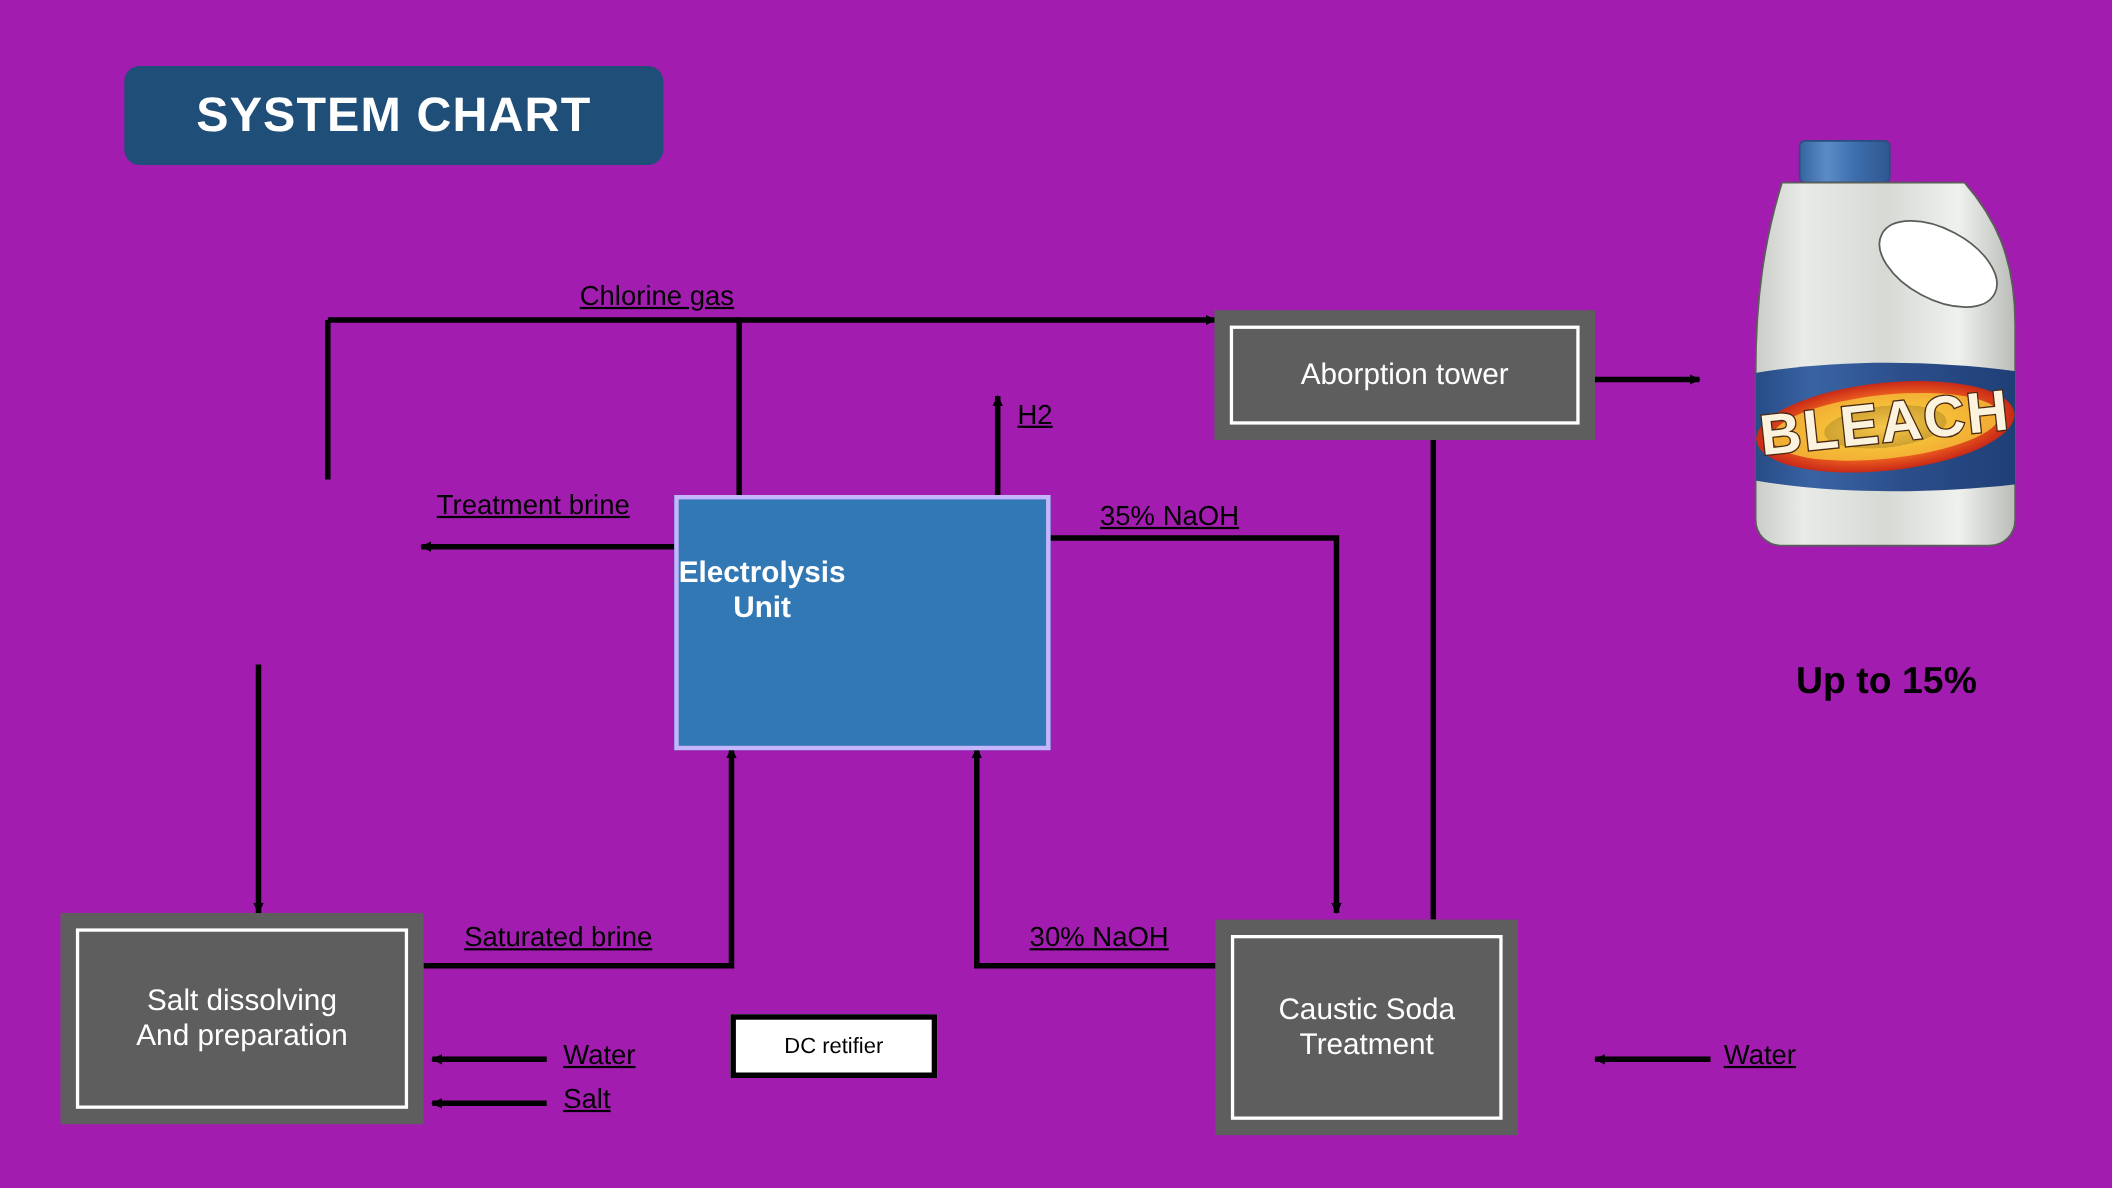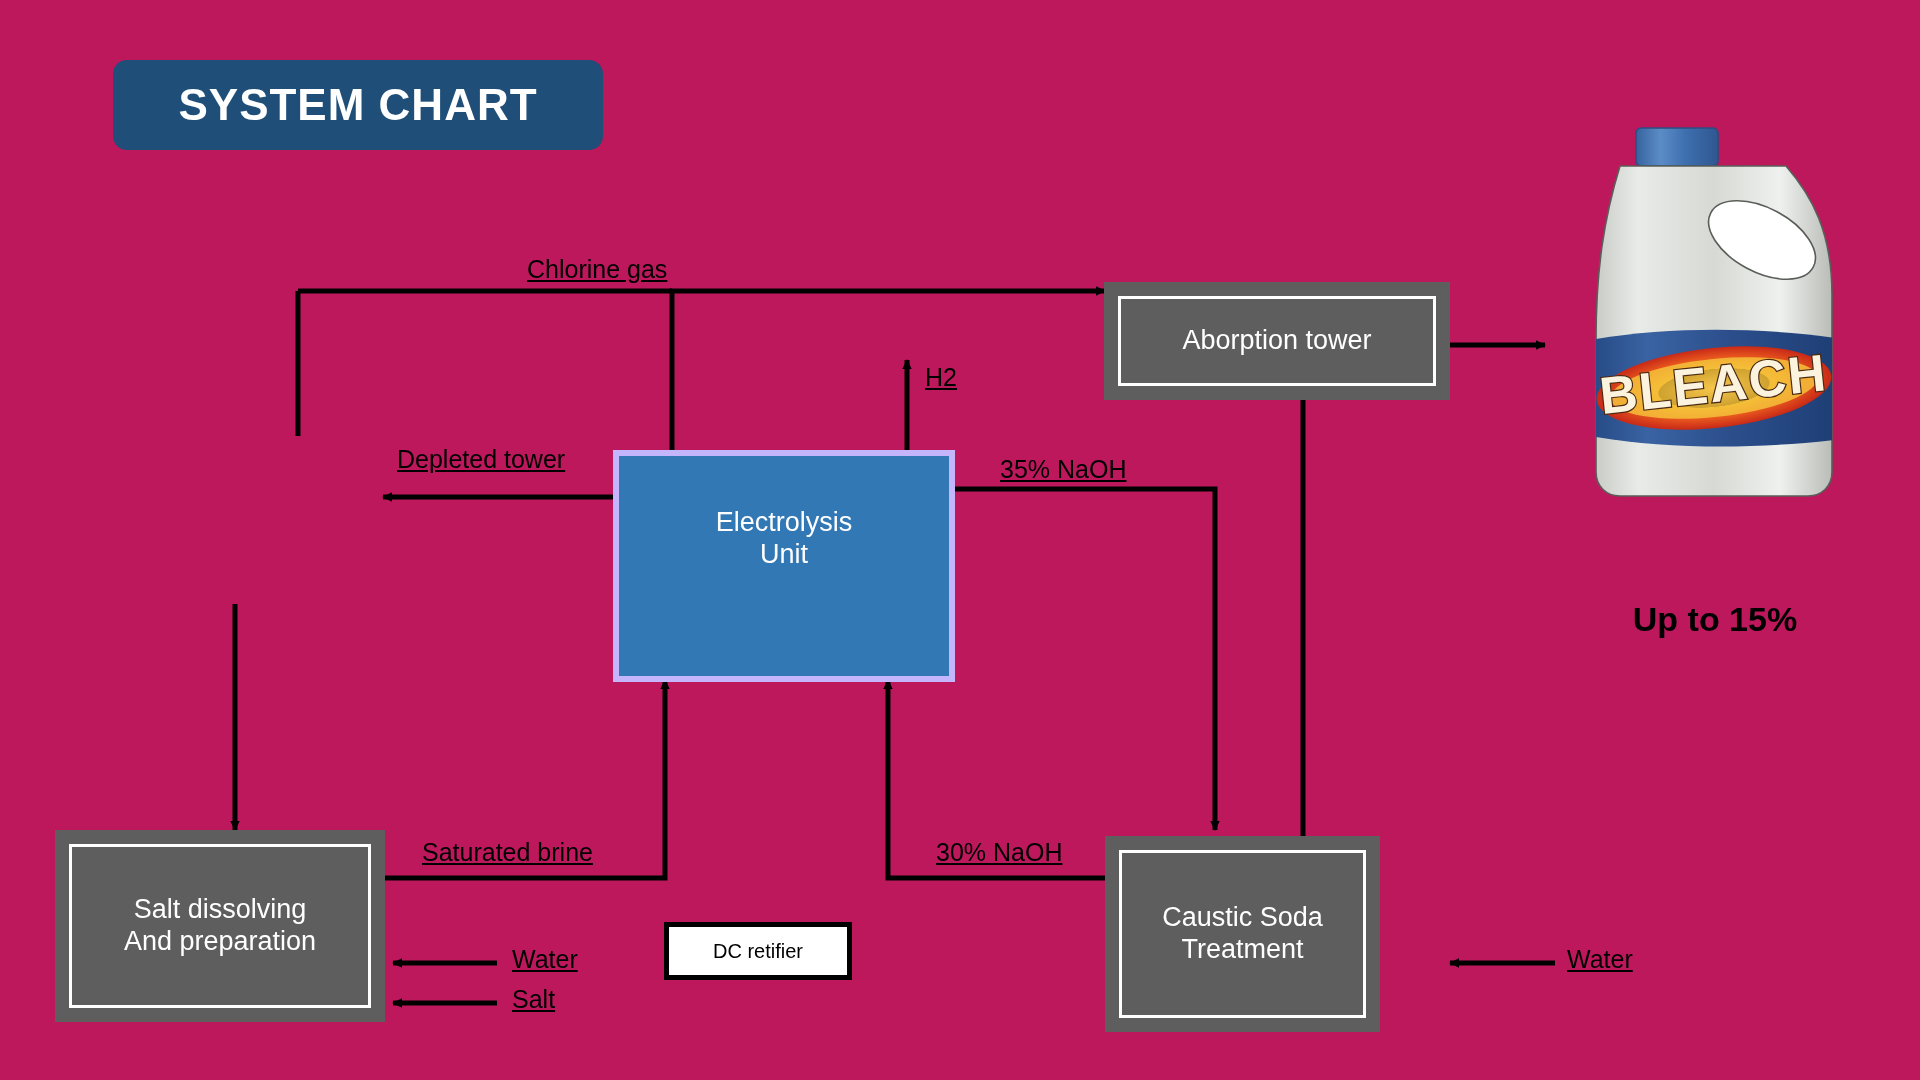--- a/index.html
+++ b/index.html
@@ -10,21 +10,21 @@
   body {
     width: 1920px;
     height: 1080px;
     overflow: hidden;
     font-family: "Liberation Sans", sans-serif;
   }
   #stage {
     position: relative;
     width: 1920px;
     height: 1080px;
-    background: #be185d;
+    background: #a21caf;
   }
 
   
   #title-banner {
     position: absolute;
     left: 113px;
     top: 60px;
     width: 490px;
     height: 90px;
     background: #1F4E79;
@@ -68,25 +68,25 @@
     line-height: 1.18;
     text-align: center;
     font-family: "Liberation Sans", sans-serif;
     white-space: pre-line;
   }
 
   
   #box-electrolysis {
     position: absolute;
     background: #3278B4;
-    border: 6px solid #c4b5fd;
+    border: 4px solid #c4b5fd;
     box-sizing: border-box;
     display: flex;
     align-items: flex-start;
-    justify-content: center;
+    font-weight: bold;
   }
   #box-electrolysis .lbl {
     color: #ffffff;
     font-size: 27px;
     line-height: 1.2;
     text-align: center;
     margin-top: 50px;
     font-family: "Liberation Sans", sans-serif;
     white-space: pre-line;
   }
@@ -220,21 +220,21 @@
 Treatment</span>
     </div>
   </div>
 
   <div id="box-dc" style="left:664px; top:922px; width:188px; height:58px;">
     <span class="lbl">DC retifier</span>
   </div>
 
   <div class="flow-label" style="left:527px; top:255px;">Chlorine gas</div>
 
-  <div class="flow-label" style="left:397px; top:445px;">Depleted tower</div>
+  <div class="flow-label" style="left:397px; top:445px;">Treatment brine</div>
 
   <div class="flow-label" style="left:925px; top:363px;">H2</div>
 
   <div class="flow-label" style="left:1000px; top:455px;">35% NaOH</div>
 
   <div class="flow-label" style="left:936px; top:838px;">30% NaOH</div>
 
   <div class="flow-label" style="left:422px; top:838px;">Saturated brine</div>
 
   <div class="flow-label" style="left:512px; top:945px;">Water</div>

